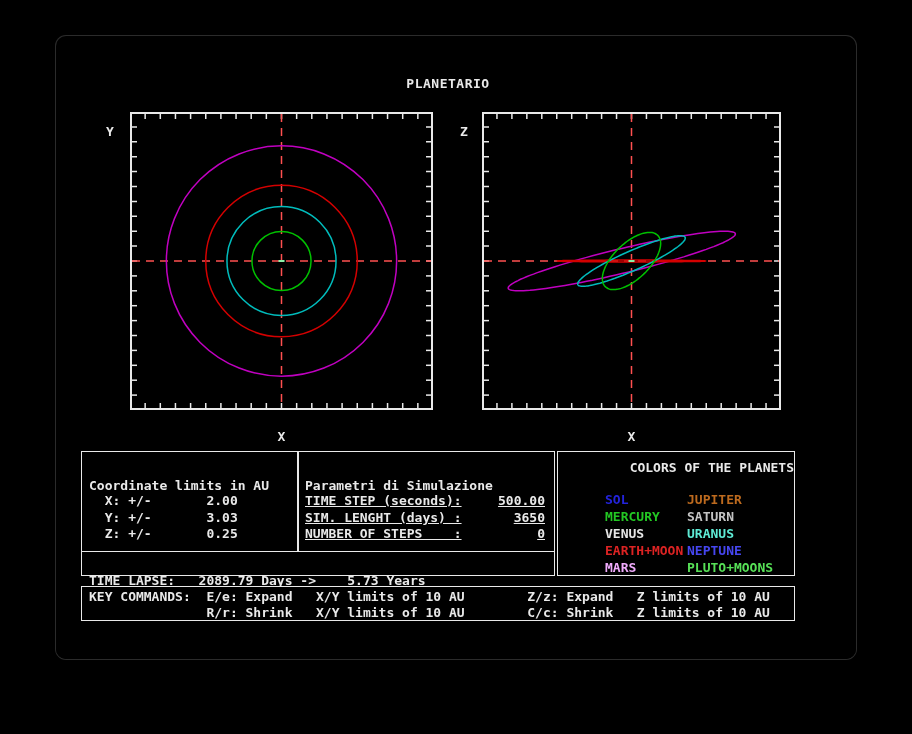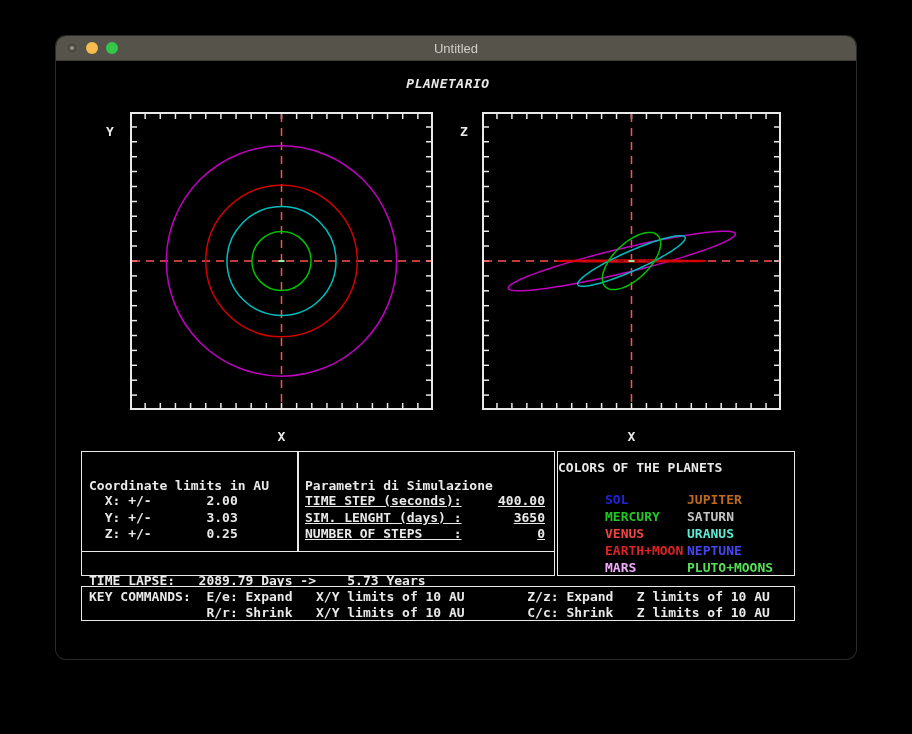--- a/index.html
+++ b/index.html
@@ -20,51 +20,41 @@
   .tl{width:12px;height:12px;border-radius:50%;box-sizing:border-box;}
   .tl.close{background:#4c4941;border:1px solid #605d55;display:flex;align-items:center;justify-content:center;}
   .tl.close .dot{width:4px;height:4px;border-radius:50%;background:#94918b;}
   .tl.min{background:#f6bd4e;}
   .tl.max{background:#33c748;}
   .title-text{font-family:"Liberation Sans", sans-serif;font-size:13px;color:#d2cfc9;}
   .content{
     position:absolute;left:0;top:25px;width:800px;height:598px;background:#000;
     color:#e9e9e9;font-weight:bold;font-size:13px;line-height:14px;
   }
-  .app-title{position:absolute;top:16px;left:0;width:784px;text-align:center;letter-spacing:0.5px;font-style:italic;}
+  .app-title{position:absolute;top:16px;left:0;width:784px;text-align:center;letter-spacing:0.5px;}
   .plot{position:absolute;display:block;}
   .axis-label{position:absolute;}
   .axis-label.center{text-align:center;}
   .panel{position:absolute;border:1.5px solid #e9e9e9;box-sizing:border-box;background:#000;}
   .pre{white-space:pre;position:absolute;margin-top:18px;}
   .vdivider{position:absolute;top:0;bottom:0;width:1.5px;background:#e9e9e9;}
   .hdivider{position:absolute;left:0;right:0;height:1.5px;background:#e9e9e9;}
   .sim-rows{position:absolute;left:223px;top:42px;width:240px;text-decoration:underline;}
   .sim-row{display:flex;justify-content:space-between;height:16.5px;}
   .sim-row .lbl{white-space:pre;}
   .coord-rows{position:absolute;left:7px;top:42px;}
   .coord-rows .pre-line{white-space:pre;height:16.5px;}
-  .legend-header{position:absolute;left:0;top:9px;width:100%;text-align:left;}
+  .legend-header{position:absolute;left:0;top:9px;width:100%;text-align:right;}
   .legend-item{position:absolute;white-space:pre;}
   .keys-line{white-space:pre;position:absolute;left:7px;height:16px;text-align:center;}
 </style>
 </head>
 <body>
 
 <div class="window">
-  <div class="titlebar">
-    <div class="traffic">
-      <span class="tl close">
-          <span class="dot"></span>
-        </span>
-      <span class="tl min"></span>
-      <span class="tl max"></span>
-    </div>
-    <span class="title-text">Untitled</span>
-  </div>
 
   <div class="content">
     <div class="app-title">PLANETARIO</div>
 
     <div class="axis-label" style="left:50px;top:64px;width:16px;">Y</div>
     <svg class="plot" style="left:74px;top:51px;" width="303" height="298">
         <rect x="1" y="1" width="301" height="296" fill="none" stroke="#e9e9e9" stroke-width="2"></rect>
         <line x1="15.15" y1="2" x2="15.15" y2="7" stroke="#e9e9e9" stroke-width="1.5"></line>
         <line x1="15.15" y1="296" x2="15.15" y2="291" stroke="#e9e9e9" stroke-width="1.5"></line>
         <line x1="2" y1="14.9" x2="7" y2="14.9" stroke="#e9e9e9" stroke-width="1.5"></line>
@@ -248,40 +238,40 @@
       <div class="coord-rows">
         <div class="pre-line">  X: +/-       2.00</div>
         <div class="pre-line">  Y: +/-       3.03</div>
         <div class="pre-line">  Z: +/-       0.25</div>
       </div>
 
       <div class="pre" style="left:223px;top:9px;">Parametri di Simulazione</div>
       <div class="sim-rows">
         <div class="sim-row">
           <span class="lbl">TIME STEP (seconds):</span>
-          <span class="val">400.00</span>
+          <span class="val">500.00</span>
         </div>
         <div class="sim-row">
           <span class="lbl">SIM. LENGHT (days) :</span>
           <span class="val">3650</span>
         </div>
         <div class="sim-row">
           <span class="lbl">NUMBER OF STEPS    :</span>
           <span class="val">0</span>
         </div>
       </div>
 
       <div class="pre" style="left:7px;top:104px;">TIME LAPSE:   2089.79 Days -&gt;    5.73 Years</div>
     </div>
 
     <div class="panel" style="left:501px;top:390px;width:238px;height:125px;">
       <div class="legend-header">COLORS OF THE PLANETS</div>
       <span class="legend-item" style="left: 47px; top: 41px; color: rgb(35, 35, 220);">SOL</span>
       <span class="legend-item" style="left: 47px; top: 58px; color: rgb(35, 199, 35);">MERCURY</span>
-      <span class="legend-item" style="left: 47px; top: 75px; color: #ef4444;">VENUS</span>
+      <span class="legend-item" style="left: 47px; top: 75px; color: #e5e5e5;">VENUS</span>
       <span class="legend-item" style="left: 47px; top: 92px; color: rgb(220, 35, 35);">EARTH+MOON</span>
       <span class="legend-item" style="left: 47px; top: 109px; color: #f0abfc;">MARS</span>
       <span class="legend-item" style="left: 129px; top: 41px; color: rgb(189, 106, 30);">JUPITER</span>
       <span class="legend-item" style="left: 129px; top: 58px; color: rgb(195, 195, 195);">SATURN</span>
       <span class="legend-item" style="left: 129px; top: 75px; color: #5eead4;">URANUS</span>
       <span class="legend-item" style="left: 129px; top: 92px; color: rgb(70, 70, 240);">NEPTUNE</span>
       <span class="legend-item" style="left: 129px; top: 109px; color: rgb(87, 224, 87);">PLUTO+MOONS</span>
     </div>
 
     <div class="panel" style="left:25px;top:525px;width:714px;height:35px;">

